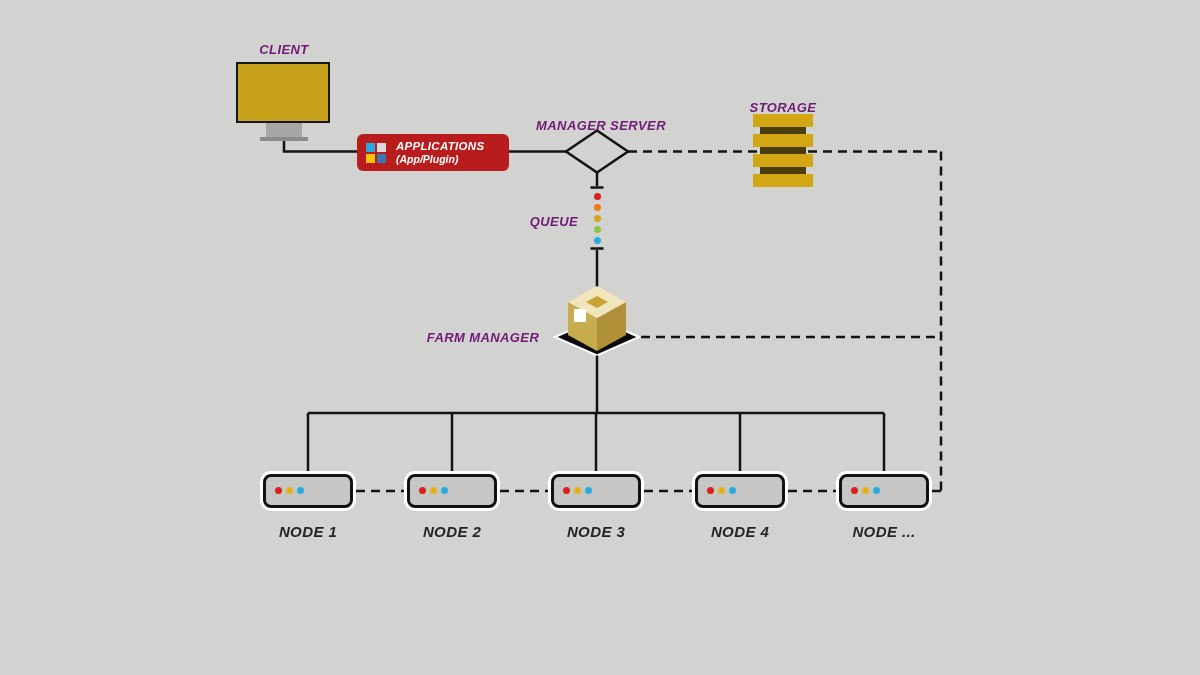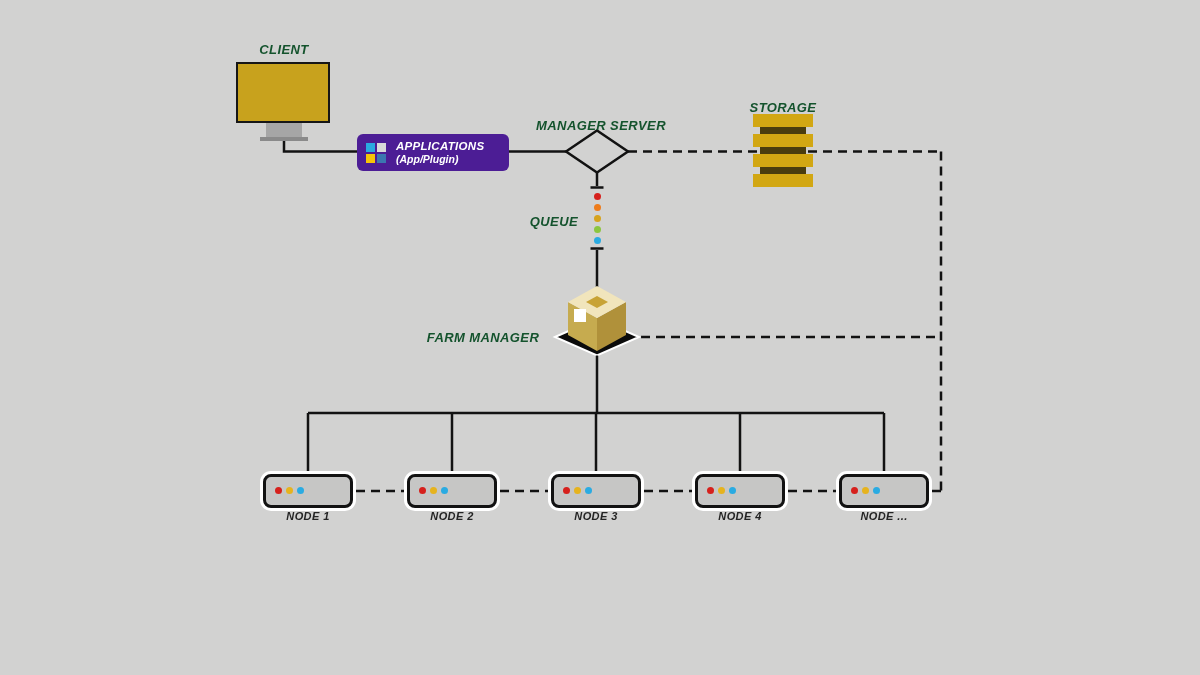--- a/index.html
+++ b/index.html
@@ -1,21 +1,21 @@
 <!DOCTYPE html>
 <html><head>
 <meta charset="utf-8">
 <style>
   html,body{margin:0;padding:0;}
   body{width:1200px;height:675px;overflow:hidden;font-family:"Liberation Sans",sans-serif;}
   #stage{position:relative;width:1200px;height:675px;background:#d2d2d1;}
   #wires{position:absolute;left:0;top:0;width:1200px;height:675px;}
   .solid{stroke:#121212;stroke-width:2.5;fill:none;}
   .dashed{stroke:#121212;stroke-width:2.5;fill:none;stroke-dasharray:9 6;}
-  .lbl{position:absolute;font-weight:bold;font-style:italic;color:#14532d;font-size:13px;letter-spacing:.4px;white-space:nowrap;}
+  .lbl{position:absolute;font-weight:bold;font-style:italic;color:#701a75;font-size:13px;letter-spacing:.4px;white-space:nowrap;}
   .lbl.center{text-align:center;}
   
   .monitor-screen{position:absolute;left:236px;top:62px;width:90px;height:57px;border:2px solid #161616;}
   .monitor-neck{position:absolute;left:266px;top:123px;width:36px;height:14px;background:#a6a6a6;}
   .monitor-base{position:absolute;left:260px;top:137px;width:48px;height:4px;background:#8a8a8a;}
   
   .app-box{position:absolute;left:357px;top:134px;width:152px;height:37px;border-radius:6px;display:flex;align-items:center;}
   .app-icon{position:relative;width:20px;height:20px;margin-left:9px;display:grid;grid-template-columns:9px 9px;grid-template-rows:9px 9px;gap:2px;}
   .app-icon span{width:9px;height:9px;display:block;}
   .app-text{margin-left:10px;color:#fff;font-style:italic;font-weight:bold;line-height:1.15;}
@@ -24,21 +24,21 @@
   
   .storage{position:absolute;left:753px;top:114px;width:60px;display:flex;flex-direction:column;align-items:center;}
   .bar-g{width:60px;height:13px;}
   .bar-d{width:46px;height:7px;}
   
   .qdot{position:absolute;width:7px;height:7px;border-radius:50%;}
   
   .node{position:absolute;top:474px;width:84px;height:28px;border:3px solid #121212;border-radius:8px;box-shadow:0 0 0 3px #ffffff;}
   .node .dot{position:absolute;top:10px;width:7px;height:7px;border-radius:50%;}
   .node .d1{left:9px;} .node .d2{left:20px;} .node .d3{left:31px;}
-  .node-label{position:absolute;top:510px;width:120px;text-align:center;font-weight:bold;font-style:italic;font-size:11px;color:#252525;letter-spacing:.4px;}
+  .node-label{position:absolute;top:523px;width:120px;text-align:center;font-weight:bold;font-style:italic;font-size:15px;color:#252525;letter-spacing:.4px;}
   
   .title{position:absolute;left:0;top:562px;width:1200px;text-align:center;font-size:21px;letter-spacing:1.6px;color:#3d3d3d;}
 </style>
 </head>
 <body>
 
 <div id="stage">
 
   <svg id="wires" viewBox="0 0 1200 675">
 
@@ -79,21 +79,21 @@
     <path class="dashed" d="M644 491 H692"></path>
     <path class="dashed" d="M788 491 H836"></path>
     <path class="dashed" d="M932 491 H941"></path>
   </svg>
 
   <div class="lbl center" style="left:234px;top:42px;width:100px;">CLIENT</div>
   <div class="monitor-screen" style="background-color: rgb(200, 162, 29);"></div>
   <div class="monitor-neck"></div>
   <div class="monitor-base"></div>
 
-  <div class="app-box" style="background-color: #4c1d95;">
+  <div class="app-box" style="background-color: #b91c1c;">
     <div class="app-icon">
       <span style="background-color: rgb(42, 169, 224);"></span>
       <span style="background-color: rgb(217, 217, 217);"></span>
       <span style="background-color: rgb(246, 196, 8);"></span>
       <span style="background-color: rgb(59, 118, 176);"></span>
     </div>
     <div class="app-text">
       <div class="t1">APPLICATIONS</div>
       <div class="t2">(App/Plugin)</div>
     </div>

